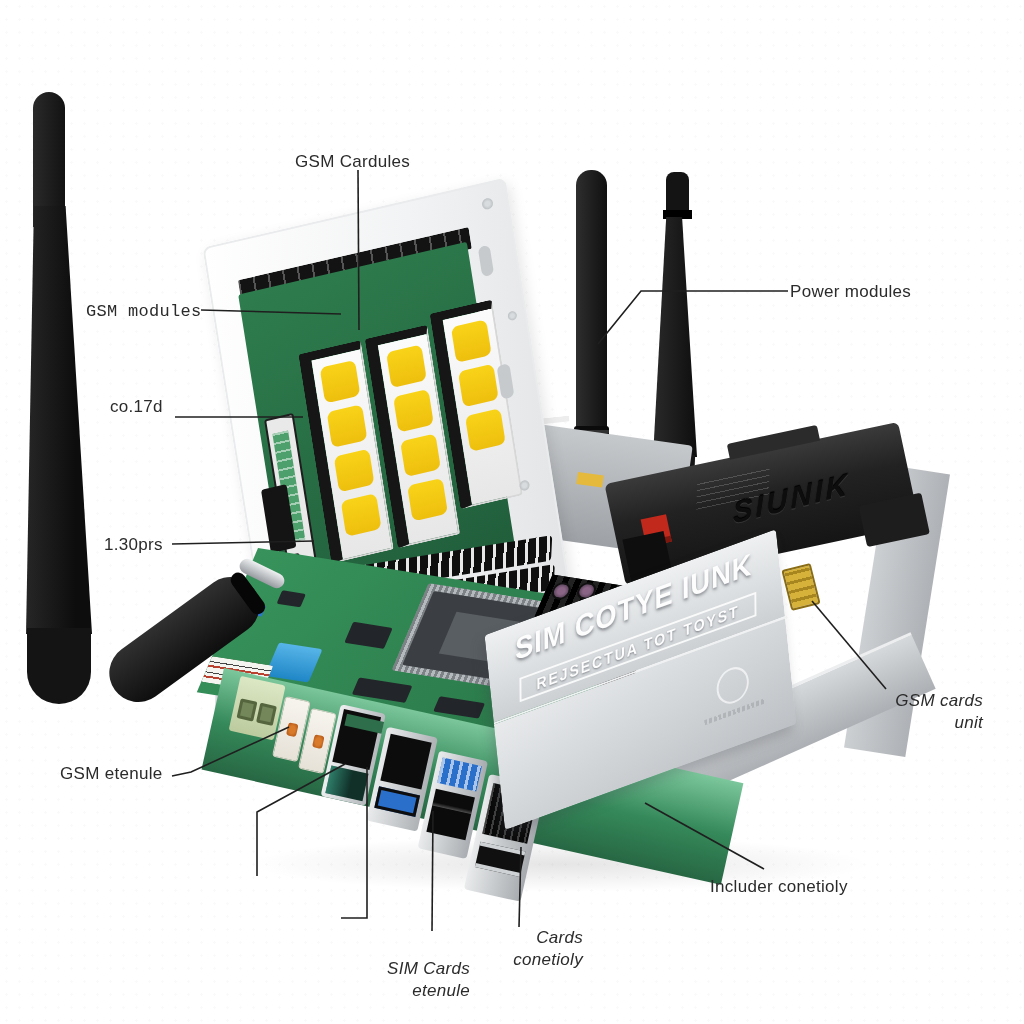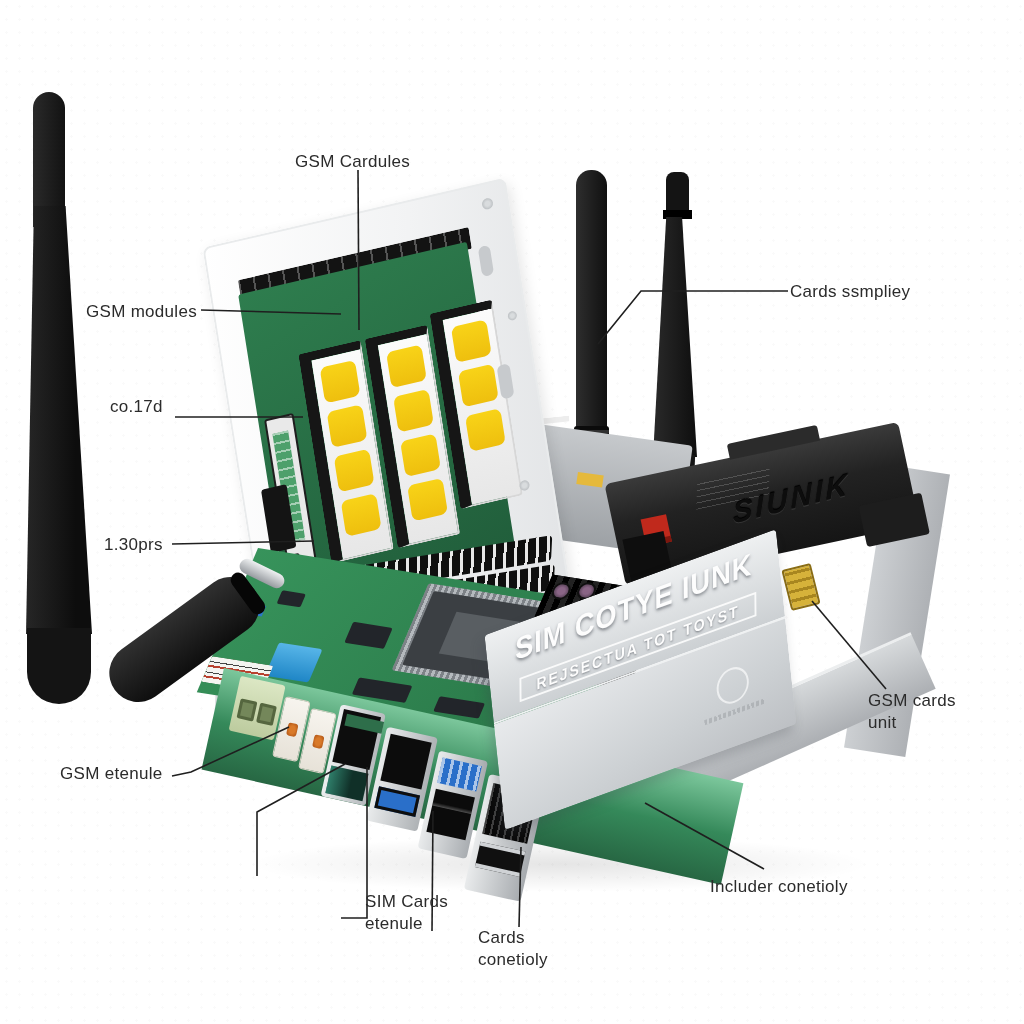--- a/index.html
+++ b/index.html
@@ -6,21 +6,21 @@
   #canvas{position:relative;width:1024px;height:1024px;overflow:hidden;
     background:#ffffff;
     background-image:radial-gradient(rgba(0,0,0,0.018) 1px, transparent 1.2px);
     background-size:13px 13px;
     font-family:"Liberation Sans",sans-serif;}
   #canvas *{position:absolute;box-sizing:border-box;}
 
   
   .callout{font-size:17px;line-height:1.3;color:var(--label_text,#2b2b2b);
     letter-spacing:.3px;white-space:nowrap;z-index:40;}
-  .callout.center{text-align:left;white-space:normal;}
+  .callout.center{text-align:right;white-space:normal;font-style:italic;}
   #svg-leaders{left:0;top:0;z-index:38;pointer-events:none;}
 
   
   .ant{background:#161616;}
   #antenna-left-top{left:33px;top:92px;width:32px;height:135px;border-radius:16px 16px 0 0;
     background:linear-gradient(90deg,#2a2a2a,#121212);}
   #antenna-left-body{left:26px;top:206px;width:66px;height:428px;
     clip-path:polygon(12% 0,60% 0,100% 100%,0 100%);
     background:linear-gradient(90deg,#262626,#0d0d0d 75%);}
   #antenna-left-cap{left:27px;top:628px;width:64px;height:76px;background:#141414;
@@ -371,30 +371,30 @@
       <path d="M172,776 L191,772 L289,727"></path>
       <path d="M257,876 L257,812 L345,764"></path>
       <path d="M367,767 L367,918 L341,918"></path>
       <path d="M433,811 L432,931"></path>
       <path d="M521,847 L519,927"></path>
       <path d="M645,803 L764,869"></path>
     </g>
   </svg>
 
   <div class="callout" style="left:295px;top:151px;">GSM Cardules</div>
-  <div class="callout" style="left:86px;top:301px;">GSM modules</div>
+  <div class="callout" style="left:86px;top:301px;font-family:Liberation Mono, monospace;">GSM modules</div>
   <div class="callout" style="left:110px;top:396px;">co.17d</div>
   <div class="callout" style="left:104px;top:534px;">1.30prs</div>
-  <div class="callout" style="left:790px;top:281px;">Cards ssmpliey</div>
+  <div class="callout" style="left:790px;top:281px;">Power modules</div>
   <div class="callout center" style="left:868px;top:690px;width:115px;">
     <span style="position:relative;display:block;">GSM cards</span>
     <span style="position:relative;display:block;">unit</span>
   </div>
   <div class="callout" style="left:60px;top:763px;">GSM etenule</div>
-  <div class="callout center" style="left:365px;top:891px;width:105px;">
+  <div class="callout center" style="left:365px;top:958px;width:105px;">
     <span style="position:relative;display:block;">SIM Cards</span>
     <span style="position:relative;display:block;">etenule</span>
   </div>
   <div class="callout center" style="left:478px;top:927px;width:105px;">
     <span style="position:relative;display:block;">Cards</span>
     <span style="position:relative;display:block;">conetioly</span>
   </div>
   <div class="callout" style="left:710px;top:876px;">Includer conetioly</div>
 
 </div>

